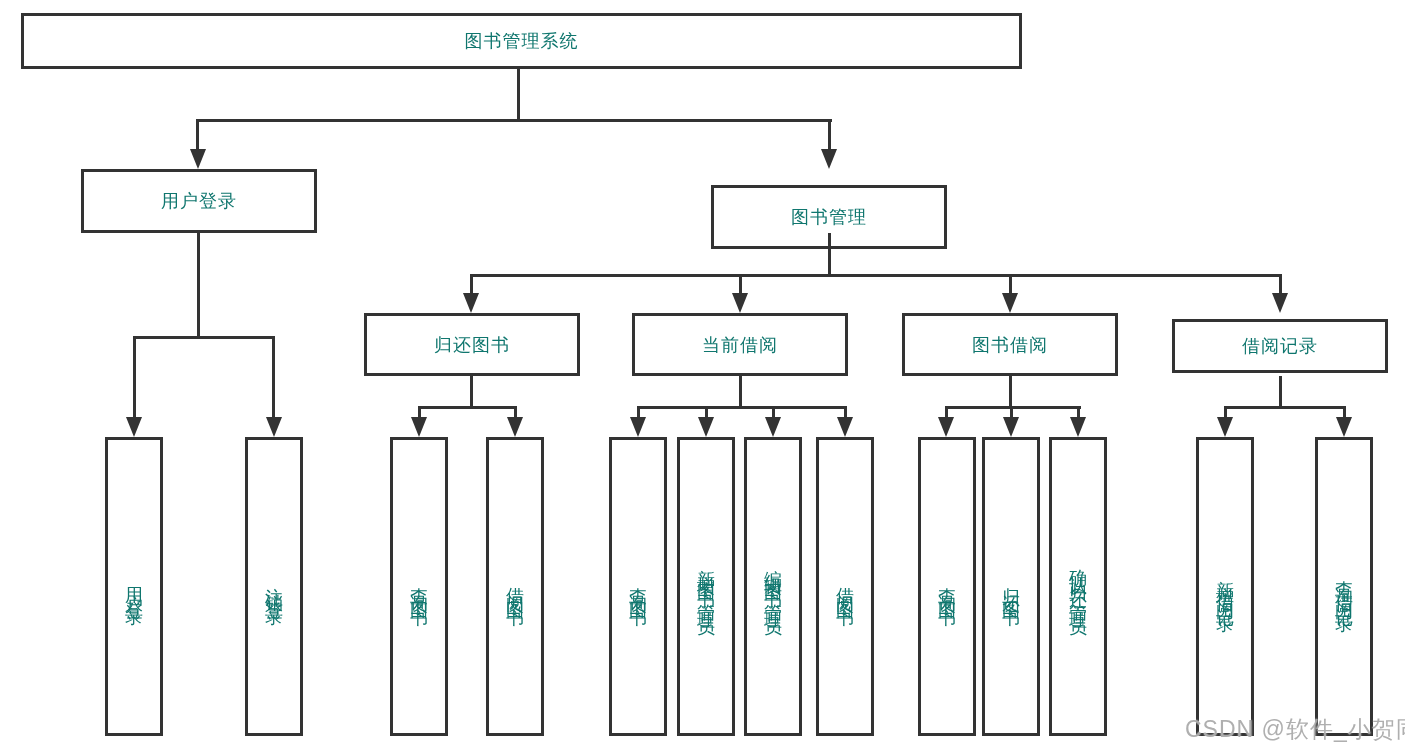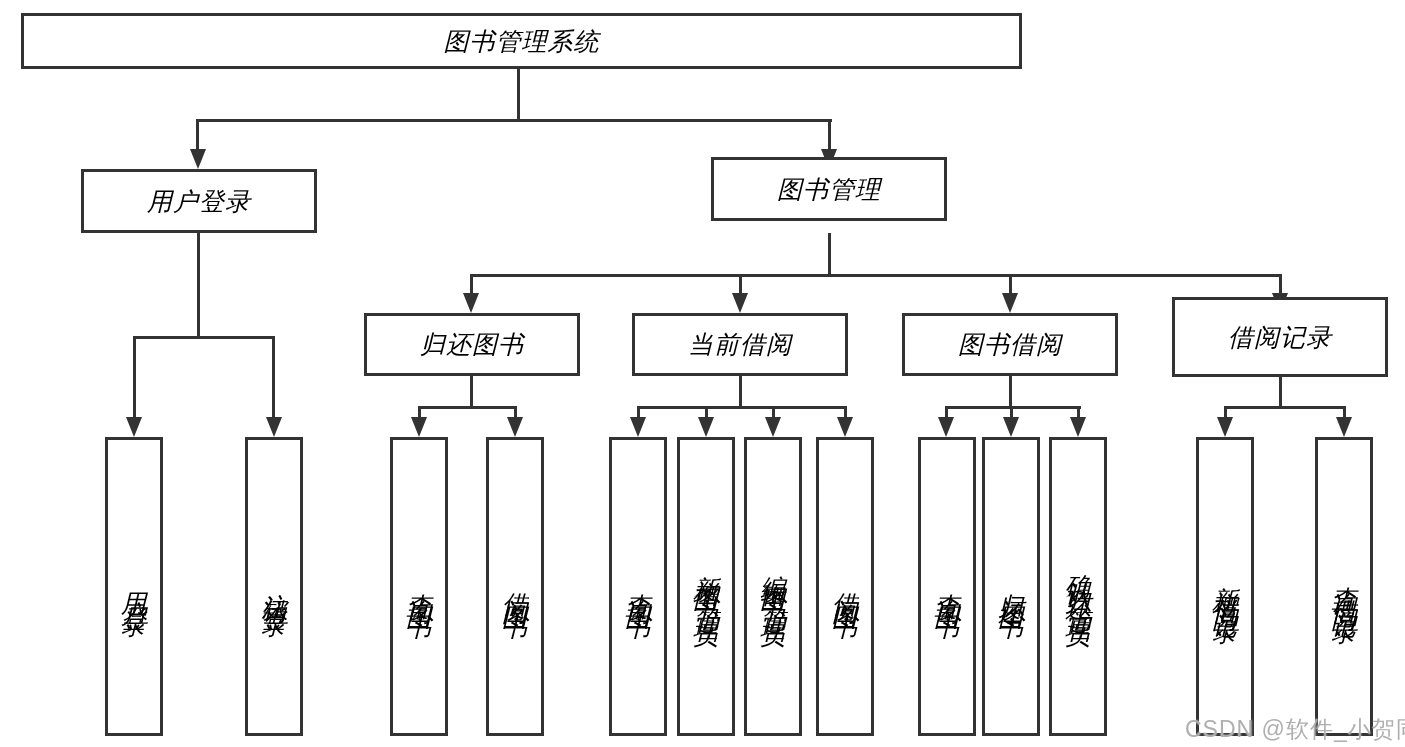--- a/index.html
+++ b/index.html
@@ -13,25 +13,24 @@
     overflow: hidden;
   }
   .box {
     position: absolute;
     box-sizing: border-box;
     border: 3px solid #333333;
     background: #ffffff;
     display: flex;
     align-items: center;
     justify-content: center;
-    font-size: 25px;
-    color: #000000;
+    font-size: 18px;
+    color: #0f766e;
     letter-spacing: 1px;
     white-space: nowrap;
-    font-style: italic;
   }
   .leaf {
     display: block;
     writing-mode: vertical-rl;
     text-orientation: mixed;
     text-align: center;
     line-height: 52px;
     letter-spacing: 7px;
     white-space: normal;
   }
@@ -63,21 +62,21 @@
   <div class="box" style="left:21px; top:13px; width:1001px; height:56px;">图书管理系统</div>
 
   <div class="v" style="left:517px; top:69px; height:53px;"></div>
   <div class="h" style="left:196px; top:119px; width:636px;"></div>
   <div class="v" style="left:196px; top:119px; height:32px;"></div>
   <div class="arrow" style="left:190px; top:149px;"></div>
   <div class="v" style="left:828px; top:119px; height:32px;"></div>
   <div class="arrow" style="left:821px; top:149px;"></div>
 
   <div class="box" style="left:81px; top:169px; width:236px; height:64px;">用户登录</div>
-  <div class="box" style="left:711px; top:157px; width:236px; height:64px;">图书管理</div>
+  <div class="box" style="left:711px; top:185px; width:236px; height:64px;">图书管理</div>
 
   <div class="v" style="left:197px; top:233px; height:106px;"></div>
   <div class="h" style="left:133px; top:336px; width:142px;"></div>
   <div class="v" style="left:133px; top:336px; height:84px;"></div>
   <div class="arrow" style="left:126px; top:417px;"></div>
   <div class="v" style="left:272px; top:336px; height:84px;"></div>
   <div class="arrow" style="left:266px; top:417px;"></div>
 
   <div class="v" style="left:828px; top:233px; height:44px;"></div>
   <div class="h" style="left:470px; top:274px; width:812px;"></div>
@@ -86,21 +85,21 @@
   <div class="v" style="left:739px; top:274px; height:22px;"></div>
   <div class="arrow" style="left:732px; top:293px;"></div>
   <div class="v" style="left:1009px; top:274px; height:22px;"></div>
   <div class="arrow" style="left:1002px; top:293px;"></div>
   <div class="v" style="left:1279px; top:274px; height:22px;"></div>
   <div class="arrow" style="left:1272px; top:293px;"></div>
 
   <div class="box" style="left:364px; top:313px; width:216px; height:63px;">归还图书</div>
   <div class="box" style="left:632px; top:313px; width:216px; height:63px;">当前借阅</div>
   <div class="box" style="left:902px; top:313px; width:216px; height:63px;">图书借阅</div>
-  <div class="box" style="left:1172px; top:297px; width:216px; height:80px;">借阅记录</div>
+  <div class="box" style="left:1172px; top:319px; width:216px; height:54px;">借阅记录</div>
 
   <div class="v" style="left:470px; top:376px; height:33px;"></div>
   <div class="h" style="left:418px; top:406px; width:99px;"></div>
   <div class="v" style="left:418px; top:406px; height:14px;"></div>
   <div class="arrow" style="left:411px; top:417px;"></div>
   <div class="v" style="left:514px; top:406px; height:14px;"></div>
   <div class="arrow" style="left:507px; top:417px;"></div>
 
   <div class="v" style="left:739px; top:376px; height:33px;"></div>
   <div class="h" style="left:637px; top:406px; width:210px;"></div>

